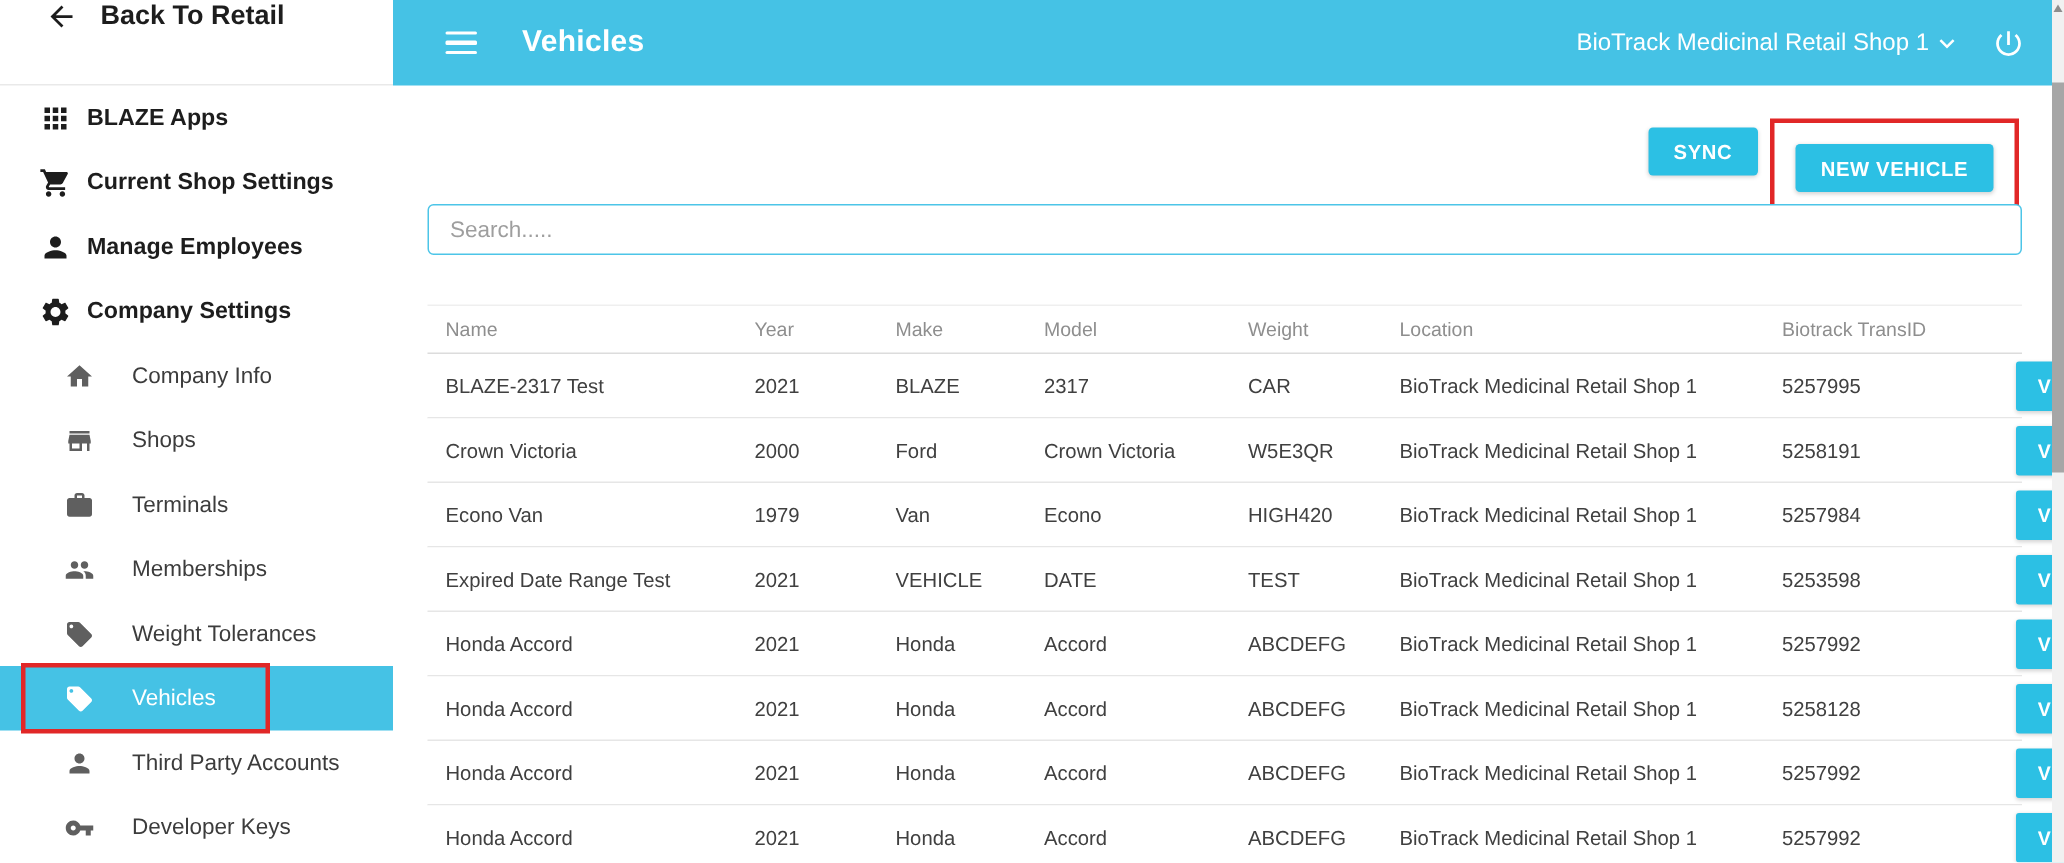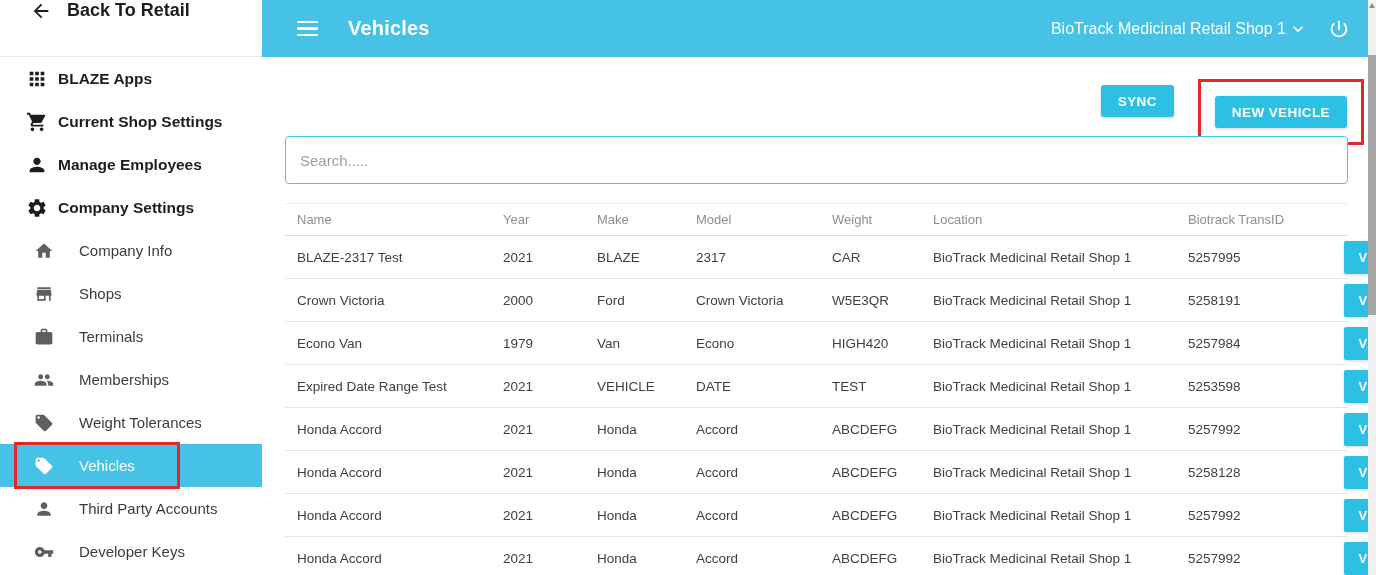--- a/index.html
+++ b/index.html
@@ -15,48 +15,48 @@
   
   .sidebar { position:absolute; left:0; top:0; width:262px; height:575px; background:#fff; z-index:2; }
   .sidebar-header { height:57px; display:flex; gap:15px; padding-left:30px;
     border-bottom:1px solid #e9e9e9; }
   .sidebar-header .back-icon { color:#1d1d1d; display:flex; cursor:pointer; }
   .sidebar-header .back-label { font-size:18px; font-weight:700; color:#1d1d1d; }
   .nav-item { height:43px; display:flex; align-items:center; position:relative; cursor:pointer; }
   .nav-item .icon { display:flex; flex:none; }
   .nav-item.main { padding-left:26px; gap:10px; font-weight:600; font-size:15.5px; color:#1d1d1d; }
   .nav-item.main .icon { color:#1d1d1d; }
-  .nav-item.sub { padding-left:34px; gap:25px; font-weight:400; font-size:15px; color:#3c3c3c; }
+  .nav-item.sub { padding-left:43px; gap:25px; font-weight:400; font-size:15px; color:#3c3c3c; }
   .nav-item.sub .icon { color:#5f5f5f; }
   .nav-item.selected { background:#45c2e5; color:#fff; }
   .nav-item.selected .icon { color:#fff; }
   .red-box-vehicles { position:absolute; left:14px; top:-2px; width:166px; height:47px;
     border:3px solid #e12727; pointer-events:none; }
 
   
   .topbar { position:absolute; left:262px; top:0; width:1106px; height:57px; background:#45c2e5;
     display:flex; align-items:center; color:#fff; z-index:1; }
   .hamburger { margin-left:35px; width:21px; display:flex; flex-direction:column; gap:4px; cursor:pointer; }
   .hamburger span { display:block; height:2.5px; background:#fff; border-radius:1px; }
   .topbar-title { margin-left:30px; font-size:20px; font-weight:700; letter-spacing:0.2px; }
   .topbar-right { margin-left:auto; margin-right:18px; display:flex; align-items:center; gap:6px; }
   .shop-selector { display:flex; align-items:center; gap:2px; font-size:16px; cursor:pointer; }
   .power-btn { display:flex; margin-left:14px; cursor:pointer; color:#fff; }
 
   
   .content { position:absolute; left:262px; top:57px; width:1106px; height:518px; background:#fff; }
-  .toolbar { position:absolute; top:28px; right:4px; display:flex; gap:24px; align-items:flex-start; }
+  .toolbar { position:absolute; top:28px; right:22px; display:flex; gap:8px; align-items:flex-start; }
   .btn { display:inline-flex; align-items:center; justify-content:center; background:#2cc0e4; color:#fff;
     font-family:"Liberation Sans",sans-serif; font-weight:700; font-size:13.5px; letter-spacing:0.4px;
     height:32px; padding:0 17px; border:none; border-radius:3px; cursor:pointer;
     box-shadow:0 1px 3px rgba(0,0,0,0.18); }
   .new-vehicle-wrap { border:3px solid #e12727; padding:14px; margin-top:-6px; }
 
   .search-wrap { position:absolute; top:79px; left:23px; right:20px; }
-  .search-input { width:100%; height:48px; border:1.6px solid #4cc5e8; border-radius:4px;
+  .search-input { width:100%; height:34px; border:1.6px solid #4cc5e8; border-radius:4px;
     padding:0 14px; font-size:15px; color:#424242; font-family:"Liberation Sans",sans-serif;
     background:#fff; outline:none; }
   .search-input::placeholder { color:#9e9e9e; }
 
   .table { position:absolute; top:146px; left:23px; right:20px; }
   .t-row { display:grid; grid-template-columns:202px 78px 83px 120px 85px 239px 140px 1fr;
     align-items:center;gap:16px; }
   .t-head { height:33px; border-top:1px solid #efefef; border-bottom:1px solid #dcdcdc; }
   .t-head .cell { font-size:13px; color:#8e8e8e; }
   .t-body-row { height:43px; border-bottom:1px solid #e6e6e6; background:#fff; }

